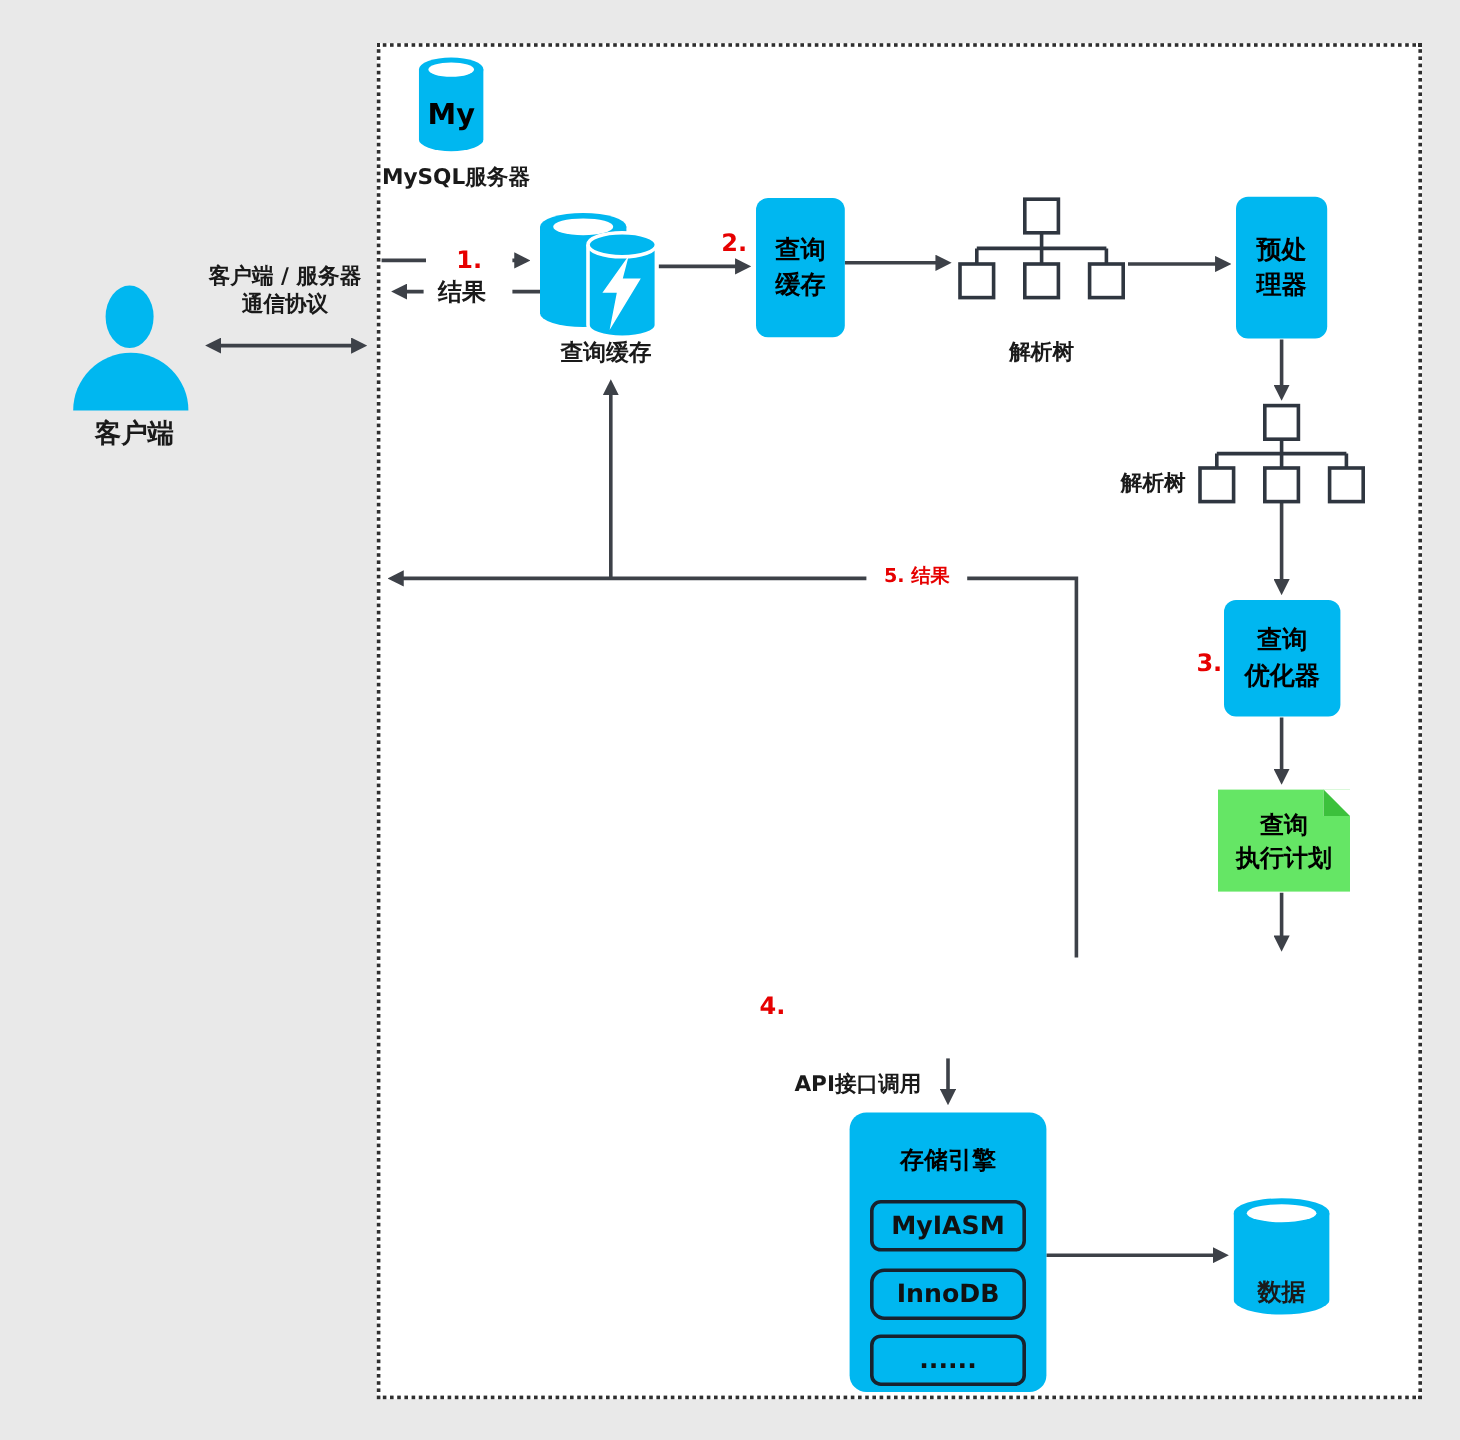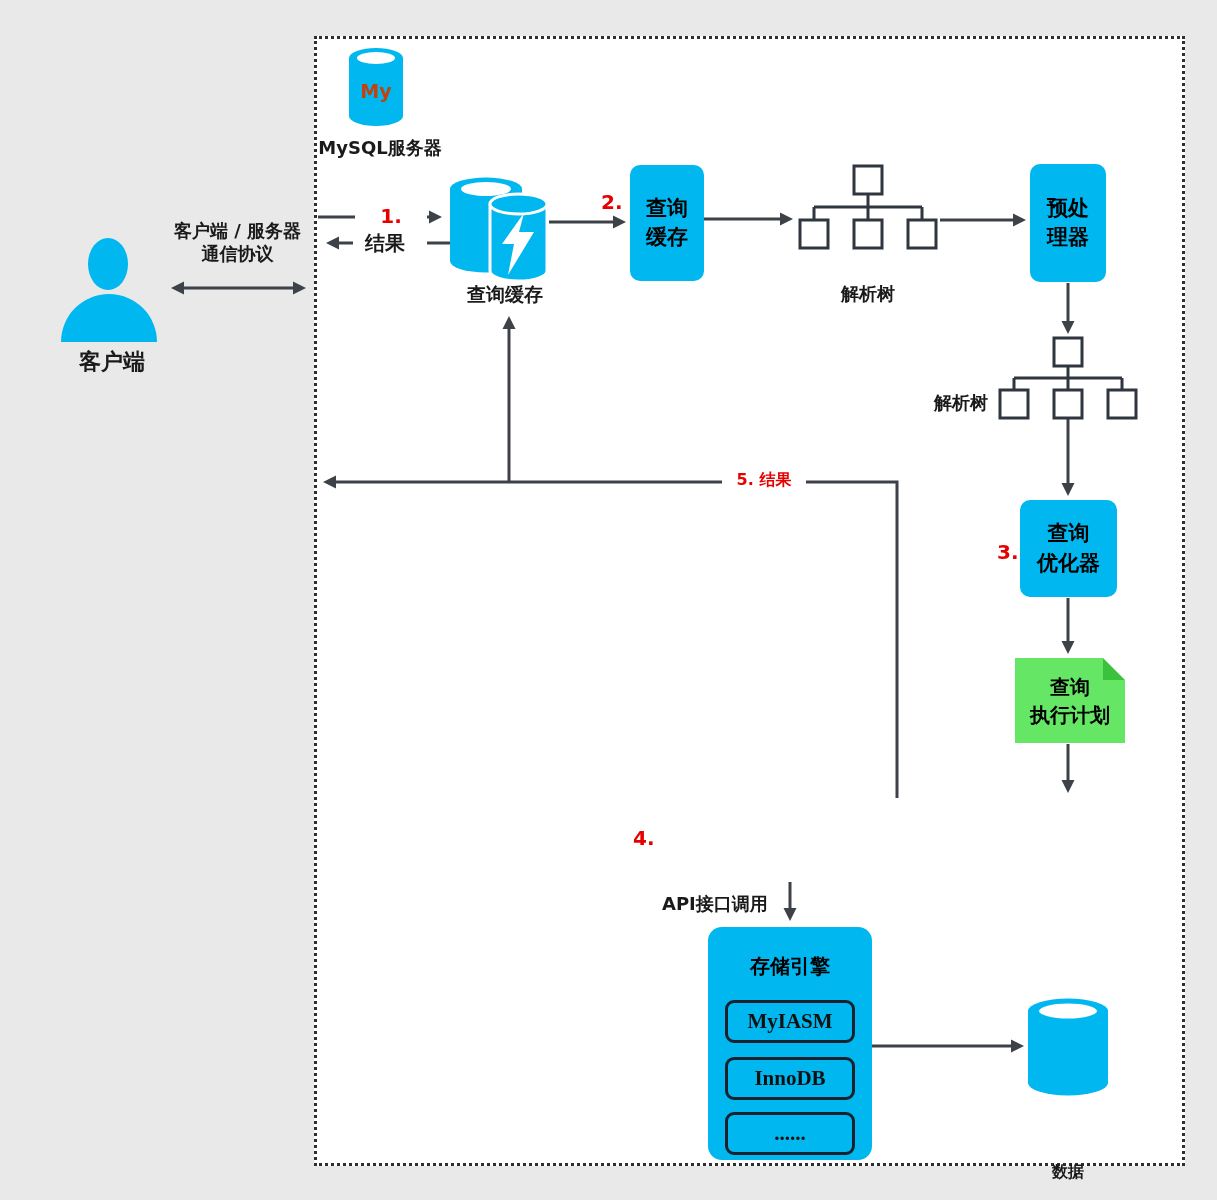--- a/index.html
+++ b/index.html
@@ -22,21 +22,21 @@
     font-weight:bold;color:#000;text-align:center;white-space:pre-line;z-index:2;line-height:1.4;}
   .r10{border-radius:10px;} .r14{border-radius:14px;}
   .note{background:var(--green);display:flex;align-items:center;justify-content:center;
     font-weight:bold;color:#000;text-align:center;white-space:pre-line;z-index:2;line-height:1.4;}
   .note::before{content:"";position:absolute;top:0;right:0;width:0;height:0;
     border-top:22px solid var(--panel);border-left:22px solid var(--green_fold);}
   .head{background:var(--blue);border-radius:50%;z-index:2;}
   .shoulders{background:var(--blue);border-radius:48px 48px 0 0;z-index:2;}
   .engine-item{position:absolute;left:17px;width:130px;height:43px;background:var(--blue);
     border:3px solid #18222e;border-radius:9px;display:flex;align-items:center;justify-content:center;
-    font-weight:bold;font-size:21px;color:#111;font-family:Liberation Serif, serif;}
+    font-weight:bold;font-size:21px;color:#111;}
   svg{display:block;}
 </style>
 </head>
 <body>
 
 <div class="canvas">
 
   <div class="abs boundary"></div>
 
   <svg class="abs layer" width="1217" height="1200" viewBox="0 0 1217 1200">
@@ -77,21 +77,21 @@
       <rect x="1054" y="390" width="28" height="28"></rect>
       <rect x="1108" y="390" width="28" height="28"></rect>
     </g>
   </svg>
 
   <svg class="abs" style="left:349px;top:47px;z-index:2;" width="54" height="80" viewBox="0 0 54 80">
     <path d="M0 11 V69 a27 10 0 0 0 54 0 V11" fill="#00b7f0"></path>
     <ellipse cx="27" cy="11" rx="27" ry="10" fill="#00b7f0"></ellipse>
     <ellipse cx="27" cy="11" rx="19" ry="6" fill="#ffffff"></ellipse>
   </svg>
-  <div class="abs lbl center" style="left:322px;top:80px;width:108px;font-size:19px;color:#c2410c;z-index:3;">My</div>
+  <div class="abs lbl center" style="left:322px;top:80px;width:108px;font-size:24px;color:#000000;z-index:3;">My</div>
   <div class="abs lbl center" style="left:299px;top:137px;width:162px;font-size:18px;">MySQL服务器</div>
 
   <div class="abs head" style="left:88px;top:238px;width:40px;height:52px;"></div>
   <div class="abs shoulders" style="left:61px;top:294px;width:96px;height:48px;"></div>
   <div class="abs lbl center" style="left:52px;top:348px;width:120px;font-size:22px;">客户端</div>
   <div class="abs lbl center pre" style="left:155px;top:220px;width:165px;font-size:18px;">客户端 / 服务器
 通信协议</div>
 
   <div class="abs chip lbl red center" style="left:355px;top:204px;width:72px;font-size:20px;">1. SQL</div>
   <div class="abs chip lbl center" style="left:353px;top:231px;width:64px;font-size:20px;">结果</div>
@@ -127,24 +127,24 @@
 
   <div class="abs chip lbl red center" style="left:722px;top:470px;width:84px;font-size:16px;">5. 结果</div>
 
   <div class="abs lbl red" style="left:633px;top:826px;font-size:20px;">4.</div>
 
   <div class="abs lbl" style="left:662px;top:893px;font-size:18px;">API接口调用</div>
 
   <div class="abs bluebox r14" style="left:708px;top:927px;width:164px;height:233px;align-items:flex-start;">
     <div style="position:absolute;left:0;top:25px;width:100%;font-size:20px;">存储引擎</div>
     <div class="engine-item" style="top:73px;">MyIASM</div>
-    <div class="engine-item" style="top:130px;">InnoDB</div>
+    <div class="engine-item" style="top:130px;border-radius:12px;">InnoDB</div>
     <div class="engine-item" style="top:185px;">......</div>
   </div>
 
   <svg class="abs" style="left:1028px;top:998px;z-index:2;" width="80" height="98" viewBox="0 0 80 98">
     <path d="M0 13 V85 a40 12.5 0 0 0 80 0 V13" fill="#00b7f0"></path>
     <ellipse cx="40" cy="13" rx="40" ry="12.5" fill="#00b7f0"></ellipse>
     <ellipse cx="40" cy="13" rx="29" ry="7.5" fill="#ffffff"></ellipse>
   </svg>
-  <div class="abs lbl center" style="left:1018px;top:1162px;width:100px;font-size:16px;">数据</div>
+  <div class="abs lbl center" style="left:1018px;top:1064px;width:100px;font-size:20px;">数据</div>
 
 </div>
 
 </body></html>

